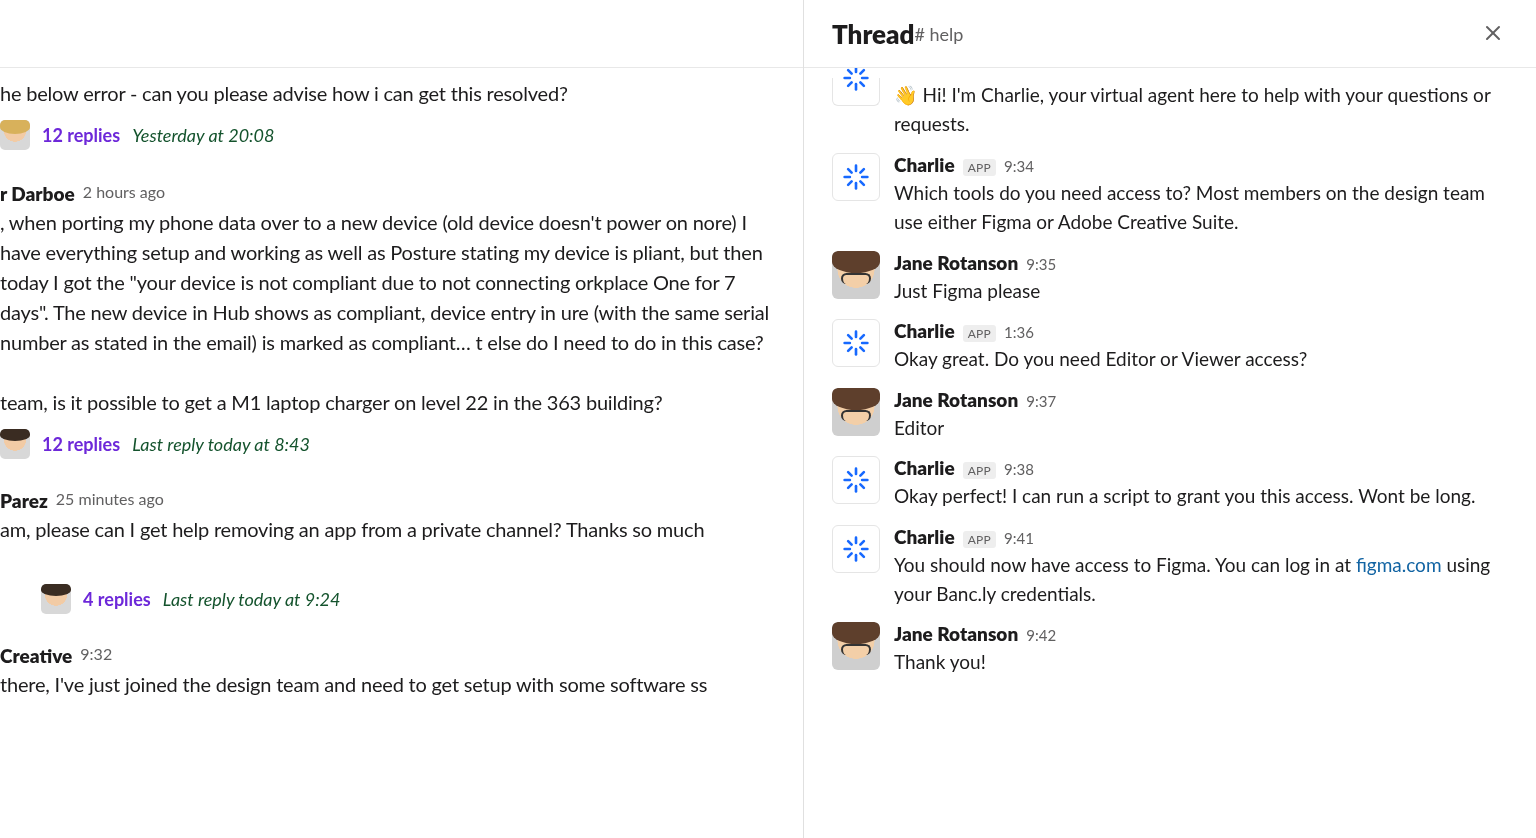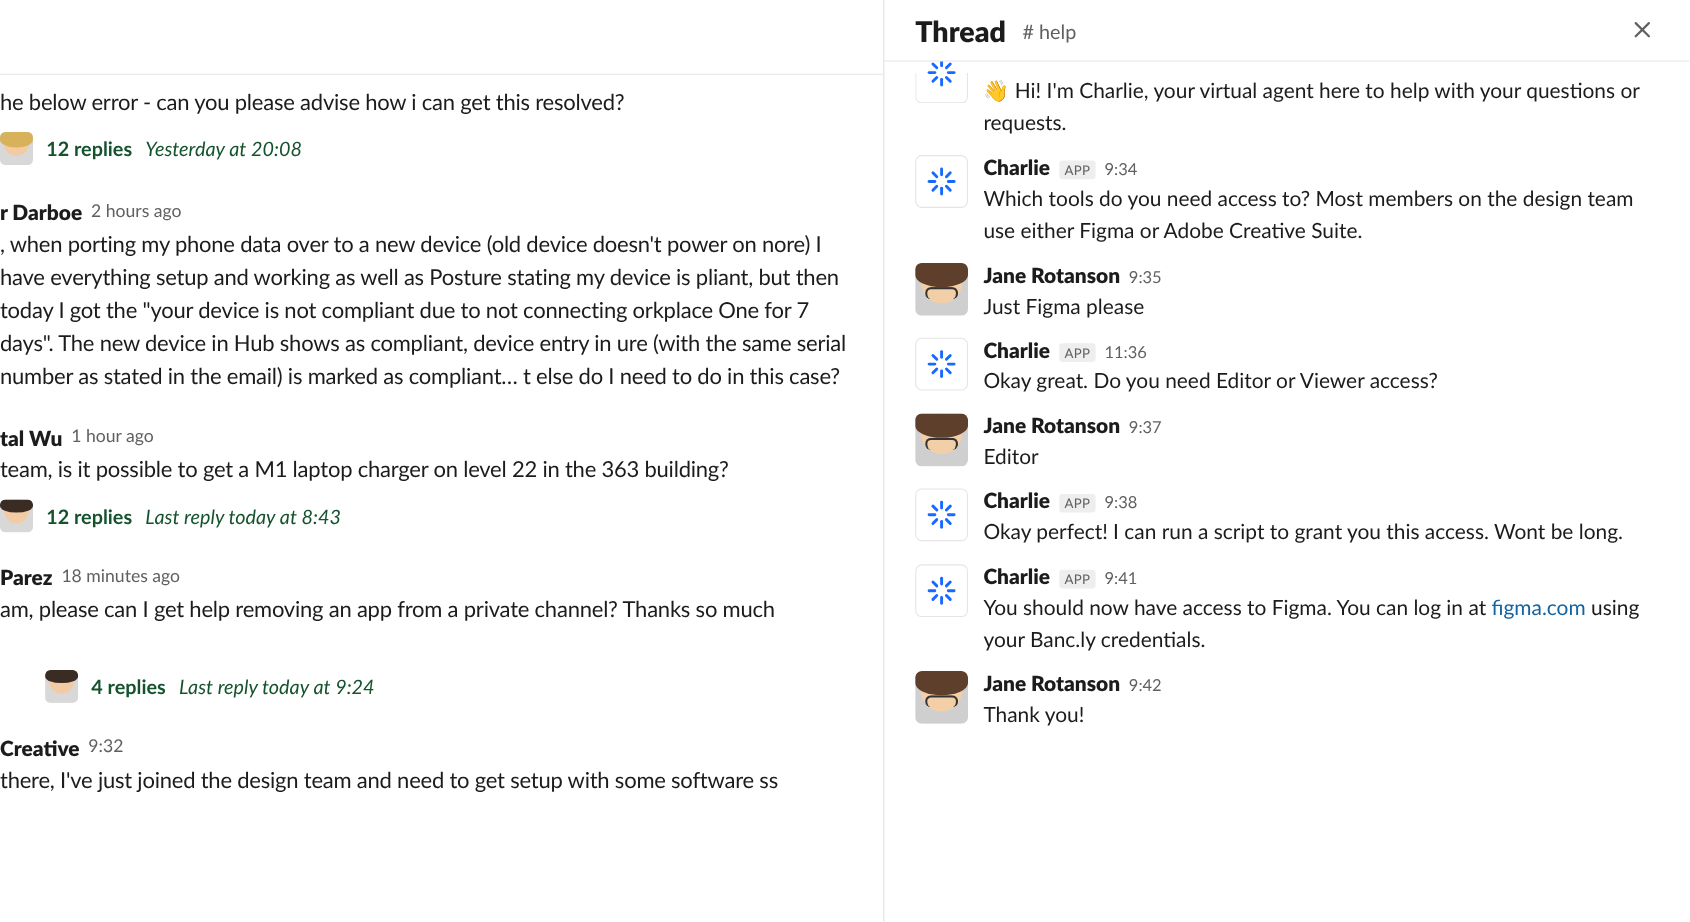--- a/index.html
+++ b/index.html
@@ -39,46 +39,46 @@
   .msg-head { display: flex; align-items: flex-start; gap: 8px; }
   .msg-author { font-weight: 800; font-size: 19px; color: #1d1c1d; }
   .msg-time { font-size: 16px; color: #616061; }
   .msg-body { font-size: 20px; line-height: 1.5; color: #1d1c1d; margin-top: 2px; letter-spacing: -0.01em;}
   .reply-row { display: flex; align-items: center; gap: 12px; margin-top: 12px; }
   .reply-avatar, .thread-avatar {
     width: 30px; height: 30px; border-radius: 5px;
     display:inline-flex; align-items:center; justify-content:center;
     flex: 0 0 30px;
   }
-  .reply-count { color: #14532d; font-weight: 700; font-size: 18px; }
+  .reply-count { color: #6d28d9; font-weight: 700; font-size: 18px; }
   .reply-last { color: #14532d; font-size: 18px; font-style: italic; }
 
   
   .face {
     background: radial-gradient(circle at 50% 35%, #f2cba5 0 45%, transparent 46%),
                 linear-gradient(#d8d8d8,#d8d8d8);
     border-radius:5px; width:30px; height:30px; position:relative; overflow:hidden;
   }
   .face.hair-blonde::before{content:"";position:absolute;top:0;left:0;right:0;height:14px;background:#d8b15b;border-radius:5px 5px 60% 60%;}
   .face.hair-dark::before{content:"";position:absolute;top:0;left:0;right:0;height:12px;background:#3a2c22;border-radius:5px 5px 60% 60%;}
 
   
   .thread-pane {
     flex: 0 0 732px;
     width: 732px;
     display: flex;
     flex-direction: column;
     border-left: 0;
   }
   .thread-header {
-    height: 56px;
+    height: 68px;
     display: flex; align-items: center;
     padding: 0 28px;
     border-bottom: 1px solid #e8e8e8;
-    gap: 15px;
+    gap: 0;
   }
   .thread-title { font-size: 26px; font-weight: 800; }
   .thread-channel { font-size: 18px; color: #616061; }
   .thread-close { margin-left: auto; color:#616061; font-size:22px; cursor:pointer; padding:6px; }
 
   .thread-scroll {
     flex: 1 1 auto;
     overflow: hidden;
     padding: 10px 28px 0 28px;
   }
@@ -136,36 +136,32 @@
 
       <div class="msg" style="margin-top:32px;">
         <div class="msg-head">
           <span class="msg-author">r Darboe</span>
           <span class="msg-time">2 hours ago</span>
         </div>
         <div class="msg-body">, when porting my phone data over to a new device (old device doesn't power on nore) I have everything setup and working as well as Posture stating my device is pliant, but then today I got the "your device is not compliant due to not connecting orkplace One for 7 days". The new device in Hub shows as compliant, device entry in ure (with the same serial number as stated in the email) is marked as compliant… t else do I need to do in this case?</div>
       </div>
 
       <div class="msg" style="margin-top:30px;">
-        <div class="msg-head">
-          <span class="msg-author">tal Wu</span>
-          <span class="msg-time">1 hour ago</span>
-        </div>
         <div class="msg-body">team, is it possible to get a M1 laptop charger on level 22 in the 363 building?</div>
         <div class="reply-row">
           <span class="reply-avatar face hair-dark"></span>
           <span class="reply-count">12 replies</span>
           <span class="reply-last">Last reply today at 8:43</span>
         </div>
       </div>
 
       <div class="msg" style="margin-top:30px;">
         <div class="msg-head">
           <span class="msg-author">Parez</span>
-          <span class="msg-time">18 minutes ago</span>
+          <span class="msg-time">25 minutes ago</span>
         </div>
         <div class="msg-body">am, please can I get help removing an app from a private channel? Thanks so much</div>
         <div class="reply-row" style="margin-top:40px;padding-left:41px;">
           <span class="reply-avatar face hair-dark"></span>
           <span class="reply-count">4 replies</span>
           <span class="reply-last">Last reply today at 9:24</span>
         </div>
       </div>
 
       <div class="msg" style="margin-top:30px;">
@@ -268,21 +264,21 @@
                     <line x1="7" y1="25" x2="11" y2="21"></line>
                     <line x1="25" y1="25" x2="21" y2="21"></line>
                   </g>
                 </svg>
               </div>
     </div>
     <div class="t-body">
       <div class="t-head">
         <span class="t-author">Charlie</span>
         <span class="app-badge" style="display: inline-block;">APP</span>
-        <span class="t-time">11:36</span>
+        <span class="t-time">1:36</span>
       </div>
       <div class="t-text">Okay great. Do you need Editor or Viewer access?</div>
     </div>
   </div>
           <div class="t-msg">
     <div class="t-avatar-wrap">
       <div class="t-avatar person hair-brown glasses"></div>
     </div>
     <div class="t-body">
       <div class="t-head">

